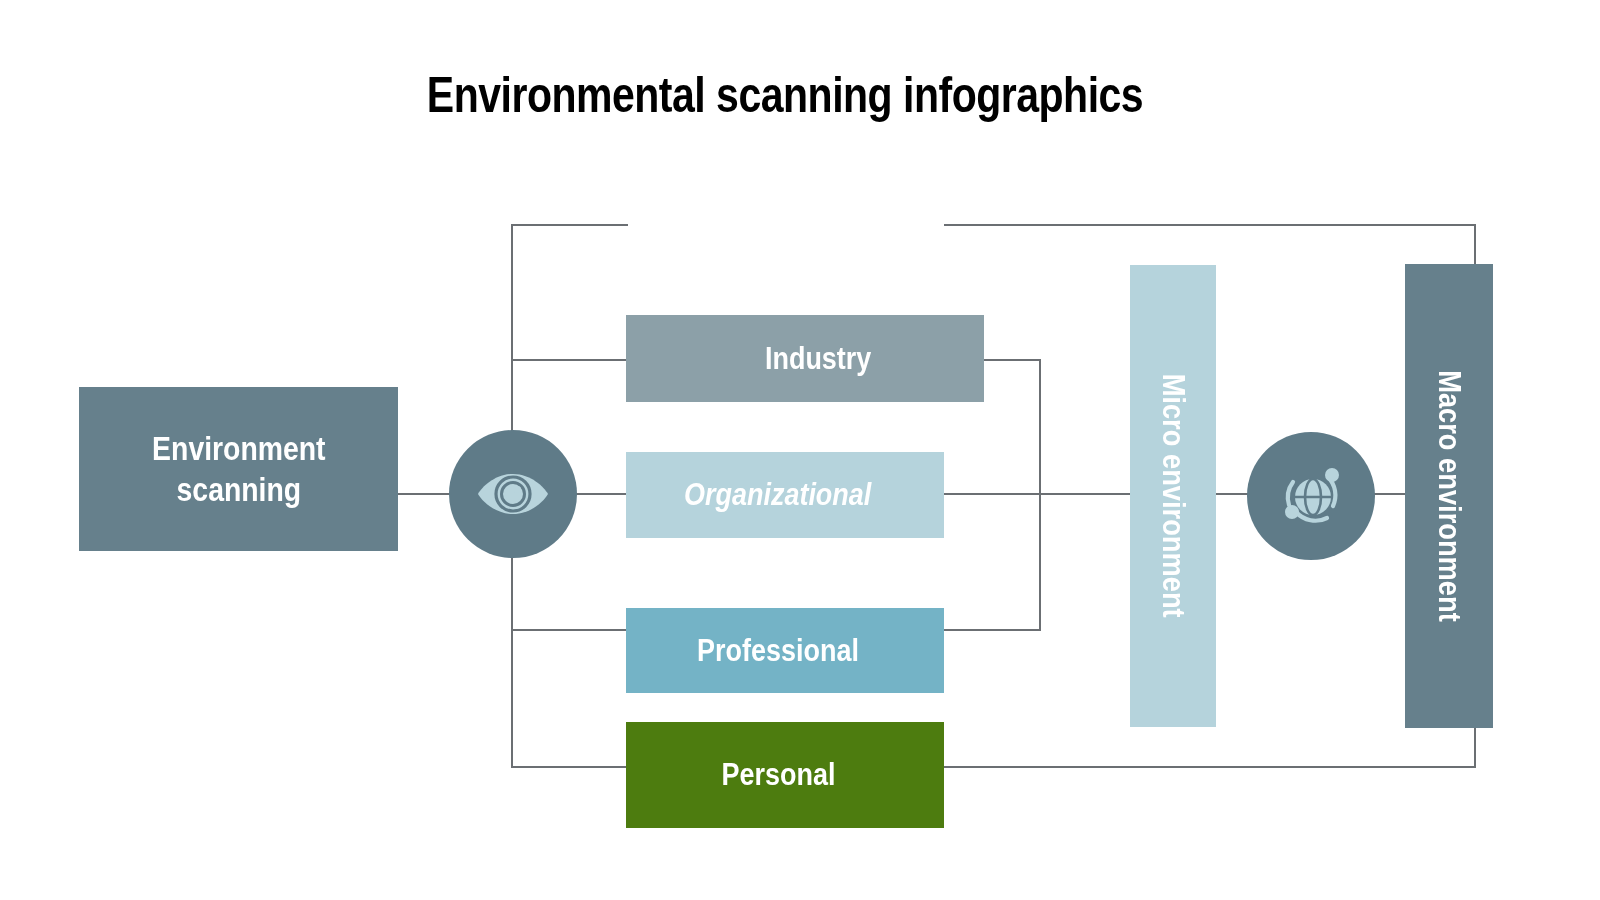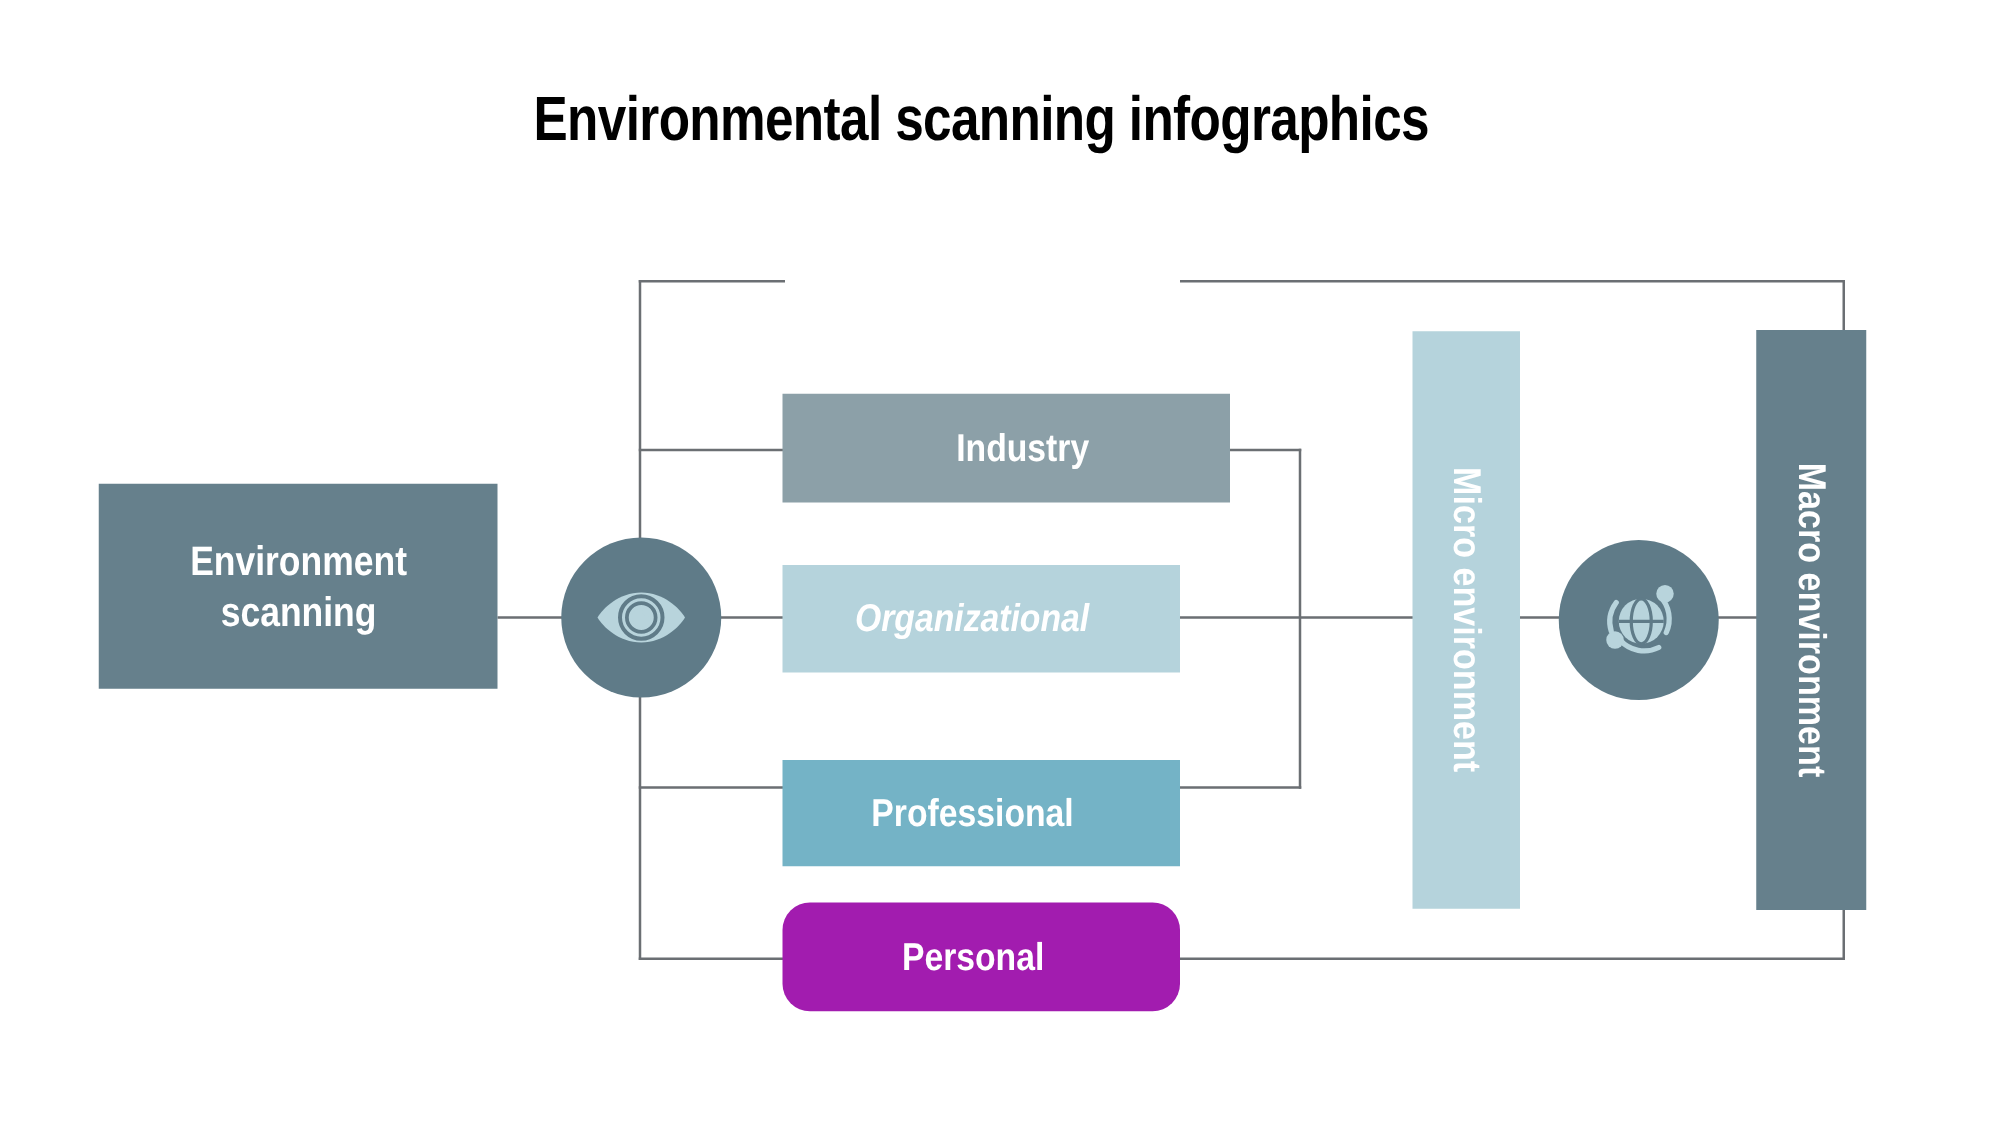--- a/index.html
+++ b/index.html
@@ -197,21 +197,21 @@
   </div>
 
   <div class="cat-bar" style="top:452px; height:86px; background:#b5d3dc;font-style:italic;">
     <span class="cat-label">Organizational</span>
   </div>
 
   <div class="cat-bar" style="top:588px; height:85px; background:#74b3c6;margin-top:20px;">
     <span class="cat-label">Professional</span>
   </div>
 
-  <div class="cat-bar" style="top:722px; height:87px; background:#a21caf;border-radius:22px;">
+  <div class="cat-bar" style="top:722px; height:106px; background:#4d7c0f;">
     <span class="cat-label">Personal</span>
   </div>
 
   <div id="micro-bar" class="env-bar">
     <span class="env-label">Micro environment</span>
   </div>
 
   <div id="globe-circle" class="node-circle">
     <svg width="72" height="72" viewBox="0 0 72 72">
 

